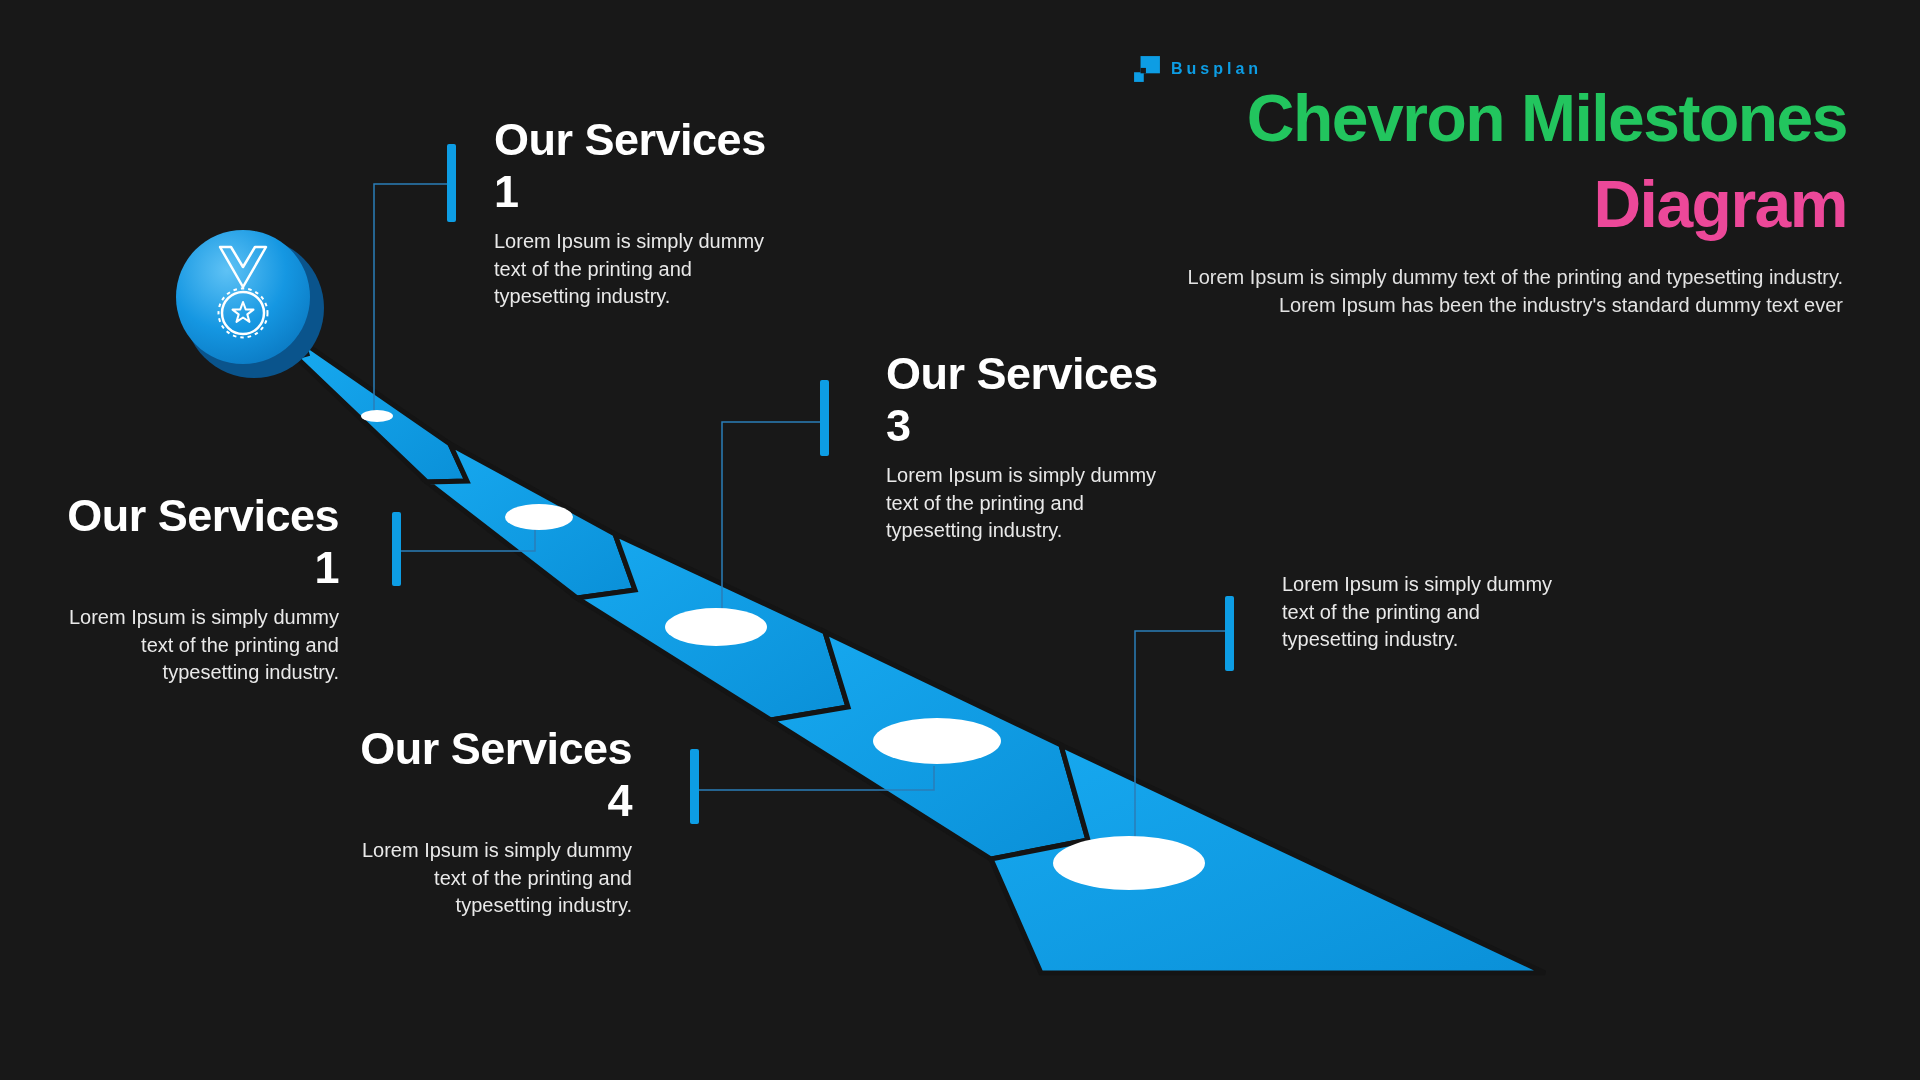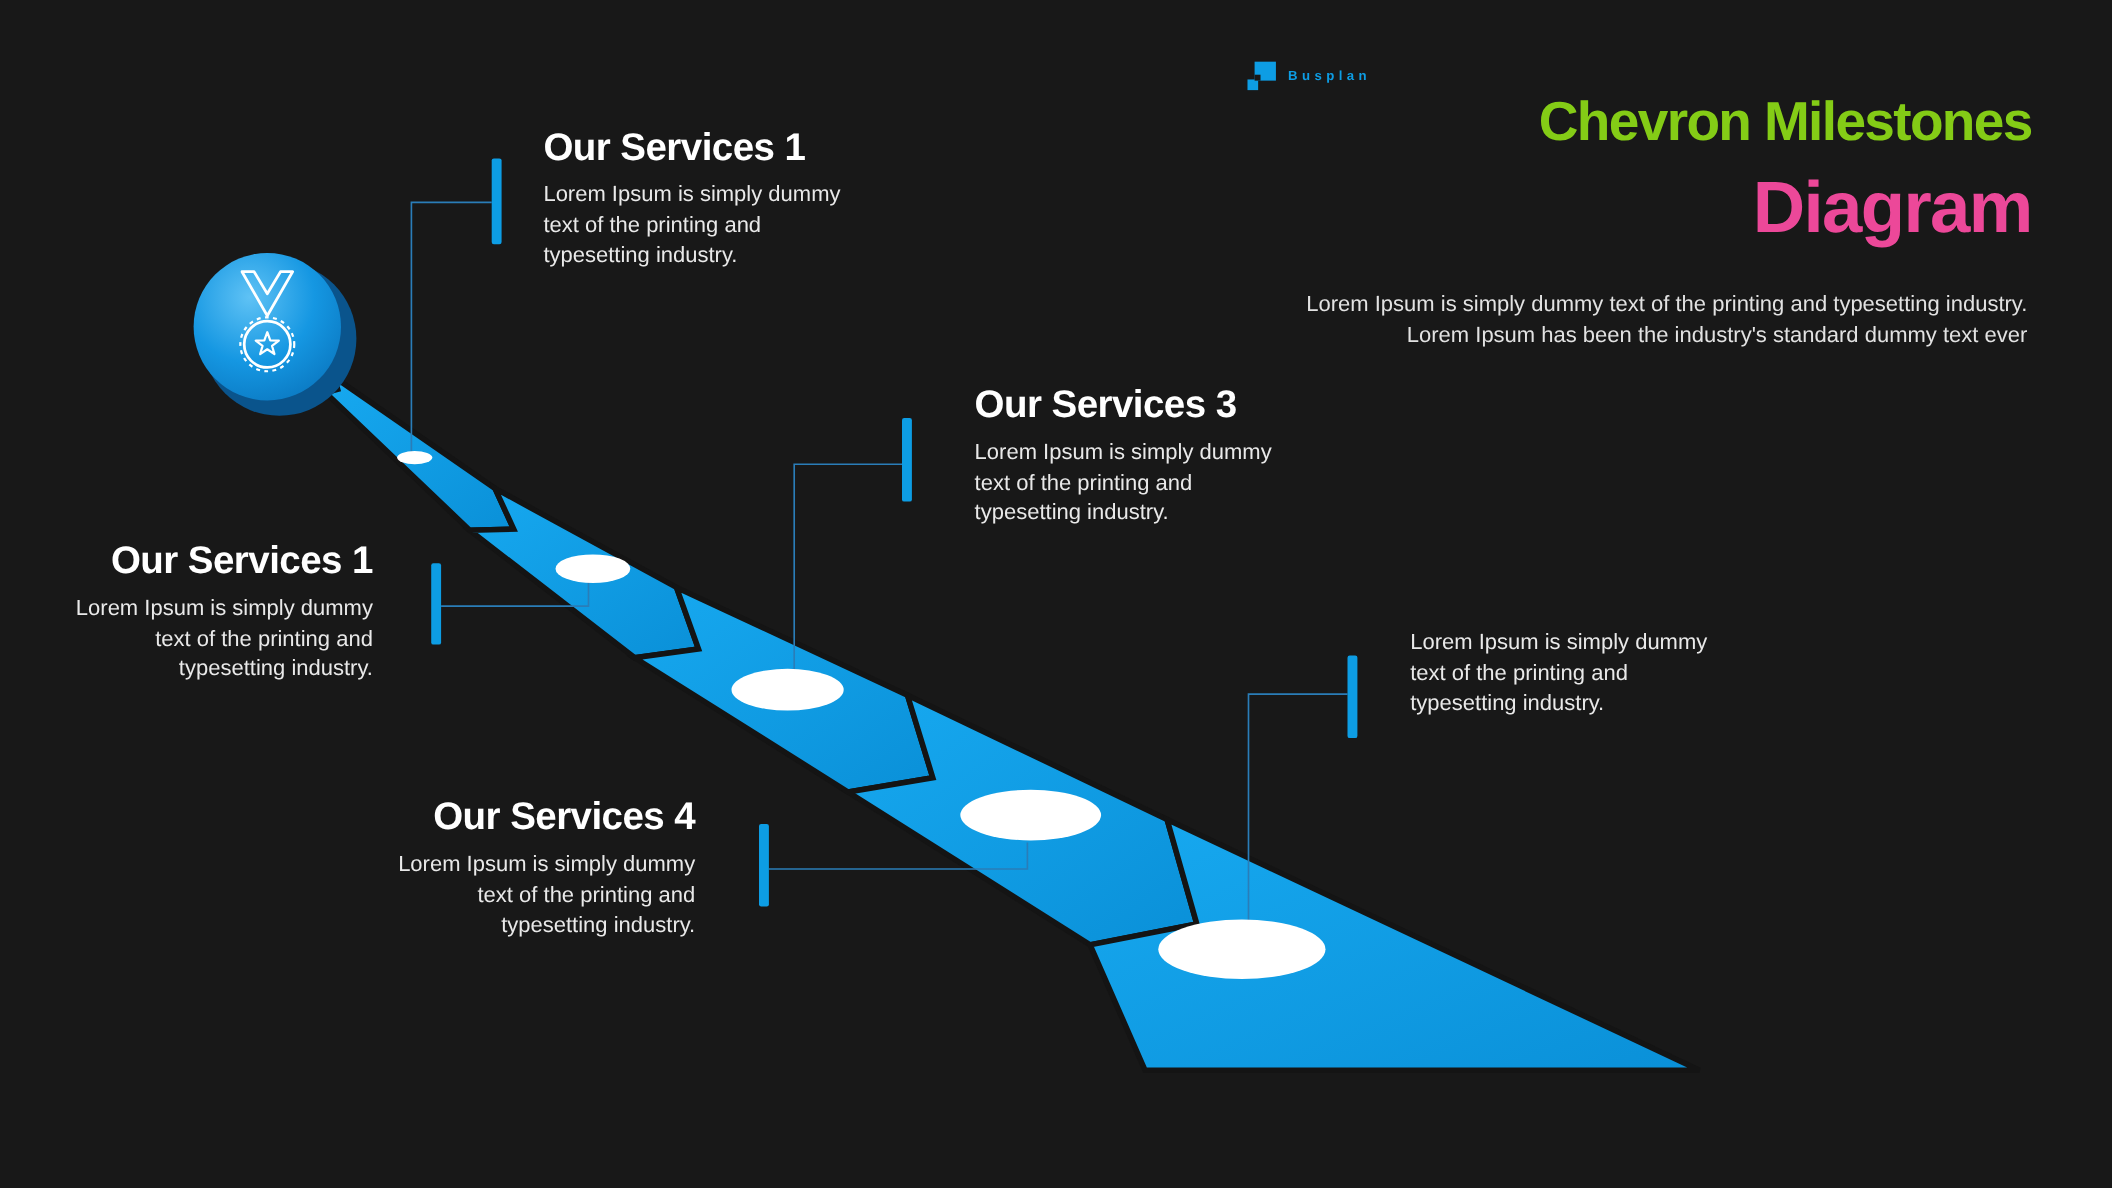--- a/index.html
+++ b/index.html
@@ -5,32 +5,32 @@
   html,body{margin:0;padding:0;background:#181818;}
   .slide{
     position:relative;width:1920px;height:1080px;overflow:hidden;
     background:#181818;font-family:"Liberation Sans",sans-serif;color:#fff;
   }
   .diagram{position:absolute;left:0;top:0;width:1920px;height:1080px;}
 
   
   .brand{position:absolute;left:1133px;top:55px;display:flex;align-items:center;gap:10px;}
   .brand-logo{width:28px;height:28px;}
-  .brand-name{color:#0D9DE4;font-weight:700;font-size:12px;letter-spacing:4px;}
+  .brand-name{color:#0D9DE4;font-weight:700;font-size:16px;letter-spacing:4px;}
 
   
   .title-block{position:absolute;right:73px;top:85px;text-align:right;white-space:nowrap;}
-  .title-line1{font-size:50px;line-height:1;font-weight:700;letter-spacing:-1.5px;color:#84cc16;}
+  .title-line1{font-size:66px;line-height:1;font-weight:700;letter-spacing:-1.5px;color:#22c55e;}
   .title-line2{font-size:66px;line-height:1;font-weight:700;letter-spacing:-1.5px;color:#ec4899;margin-top:20px;}
   .subtitle{position:absolute;right:77px;top:263px;width:700px;text-align:right;
             font-size:20px;line-height:1.4;color:#e2e2e2;}
 
   
   .svc{position:absolute;width:280px;}
-  .svc-title{font-size:35px;font-weight:700;color:#ffffff;letter-spacing:-0.5px;}
+  .svc-title{font-size:45px;font-weight:700;color:#ffffff;letter-spacing:-0.5px;}
   .svc-body{font-size:20px;line-height:1.38;color:#e9e9e9;margin-top:10px;}
   .svc.align-right{text-align:right;}
   .svc1{left:494px;top:114px;}
   .svc2{left:59px;top:490px;}
   .svc3{left:886px;top:348px;}
   .svc4{left:352px;top:723px;}
   .svc5{left:1282px;top:561px;}
 </style>
 </head>
 <body>

